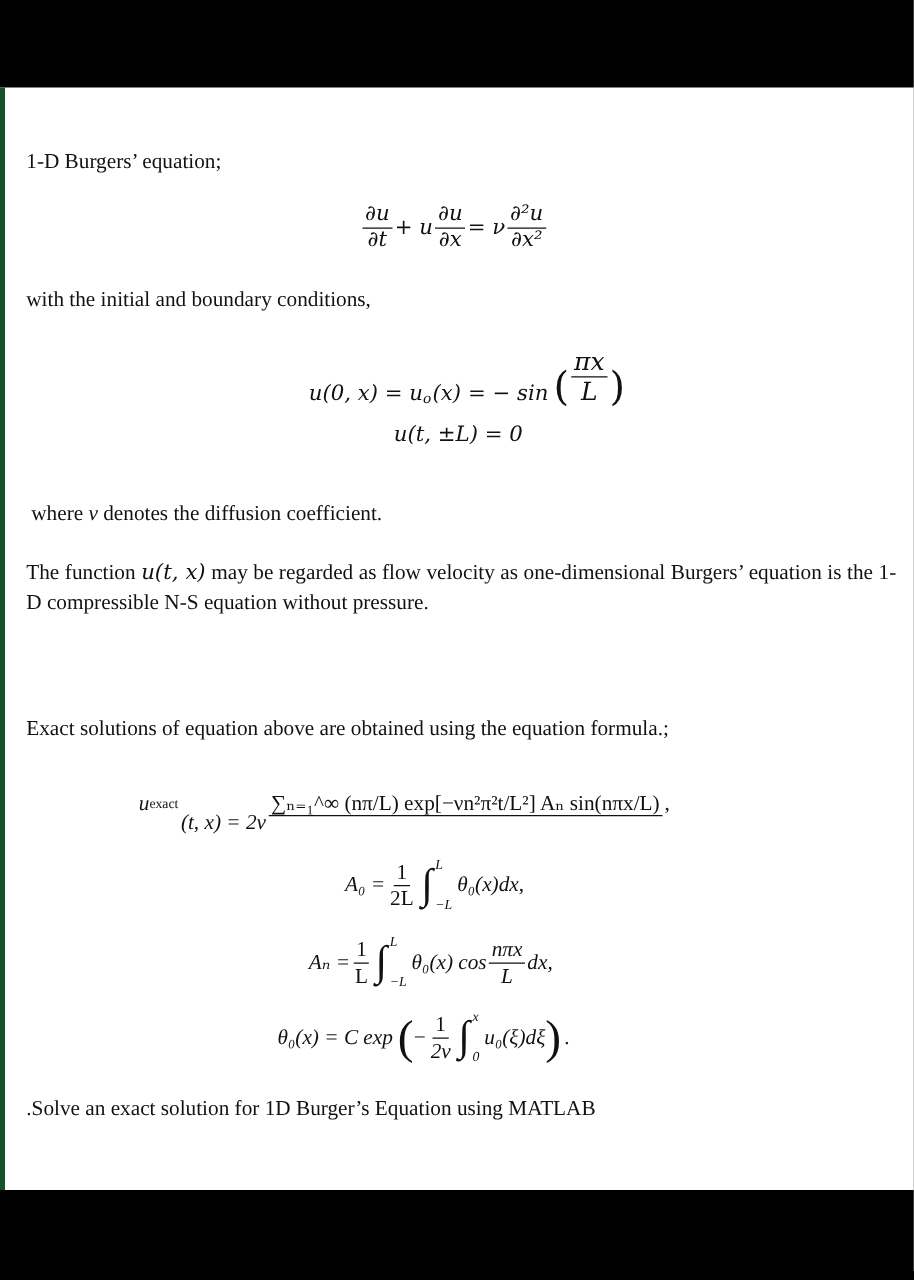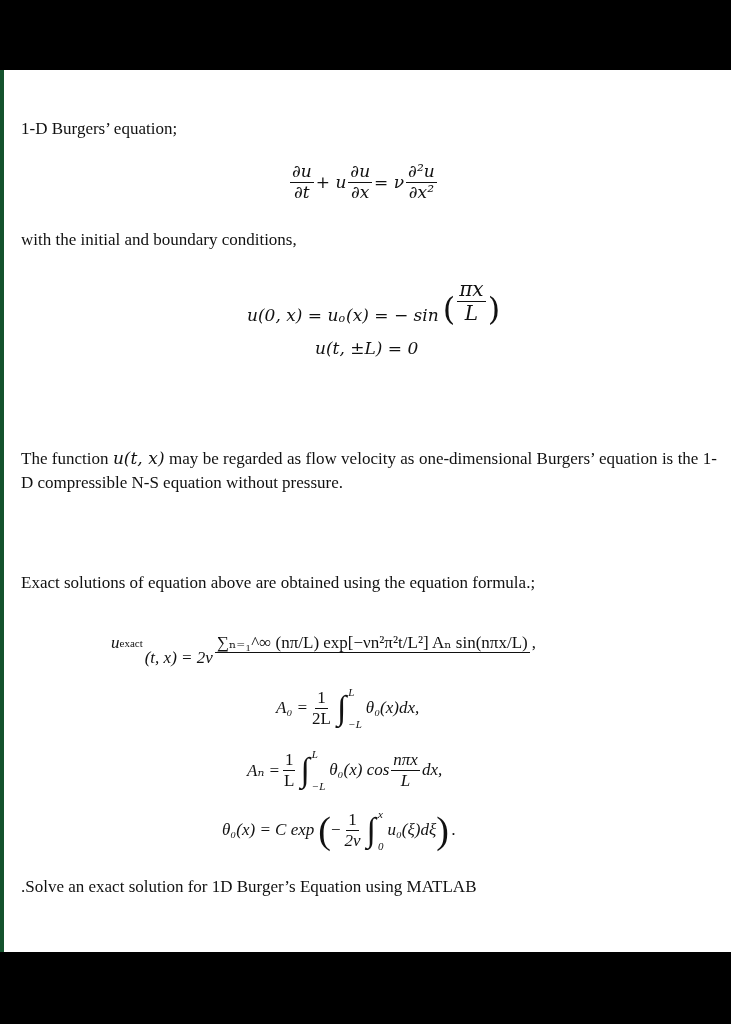--- a/index.html
+++ b/index.html
@@ -54,20 +54,23 @@
     <span class="big" style="margin-left:4px;">(</span>
     <span class="frac" style="font-size:20px;">
       <span class="num">πx</span>
       <span class="den">L</span>
     </span>
     <span class="big">)</span>
   </div>
 
   <div class="eq math" style="left:311px; top:268px;">u(t, ±L) = 0</div>
 
+  <div class="txt" style="left:21px; top:329px;">
+    <span>where </span><i>ν</i><span> denotes the diffusion coefficient.</span>
+  </div>
 
   <div class="txt justify" style="top:376px;">
     <span>The function </span><span class="math">u(t, x)</span><span> may be regarded as flow velocity as one-dimensional Burgers’ equation is the 1-D compressible N-S equation without pressure.</span>
   </div>
 
   <div class="txt" style="top:501px;">Exact solutions of equation above are obtained using the equation formula.;</div>
 
   <div class="eq latex row" style="left:107px; top:548px; font-size:17px;">
     <i>u</i>
       <sub>exact</sub>

